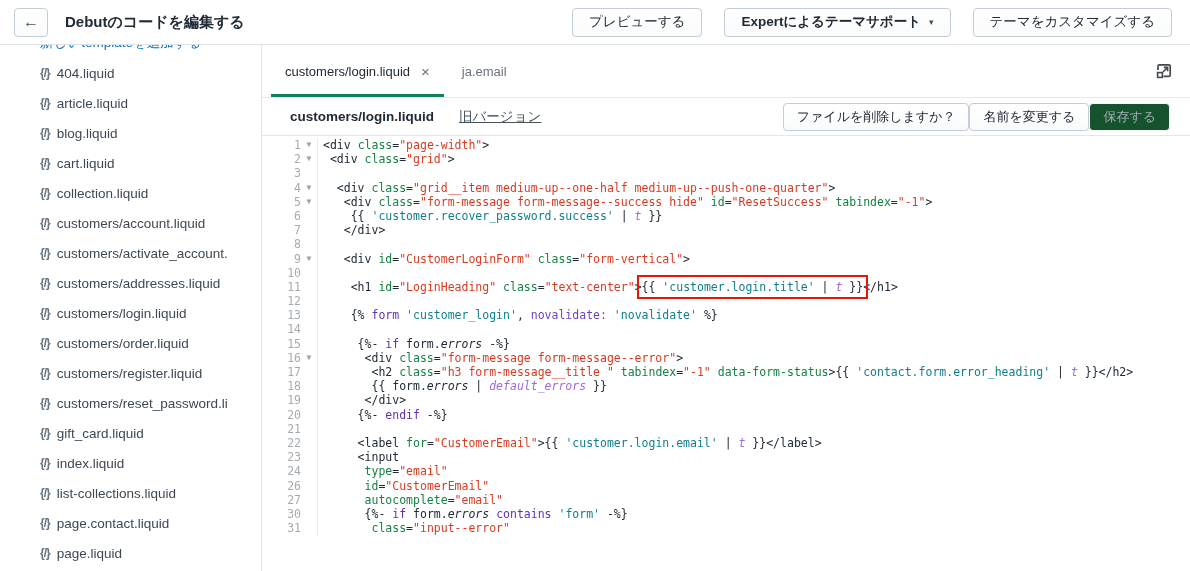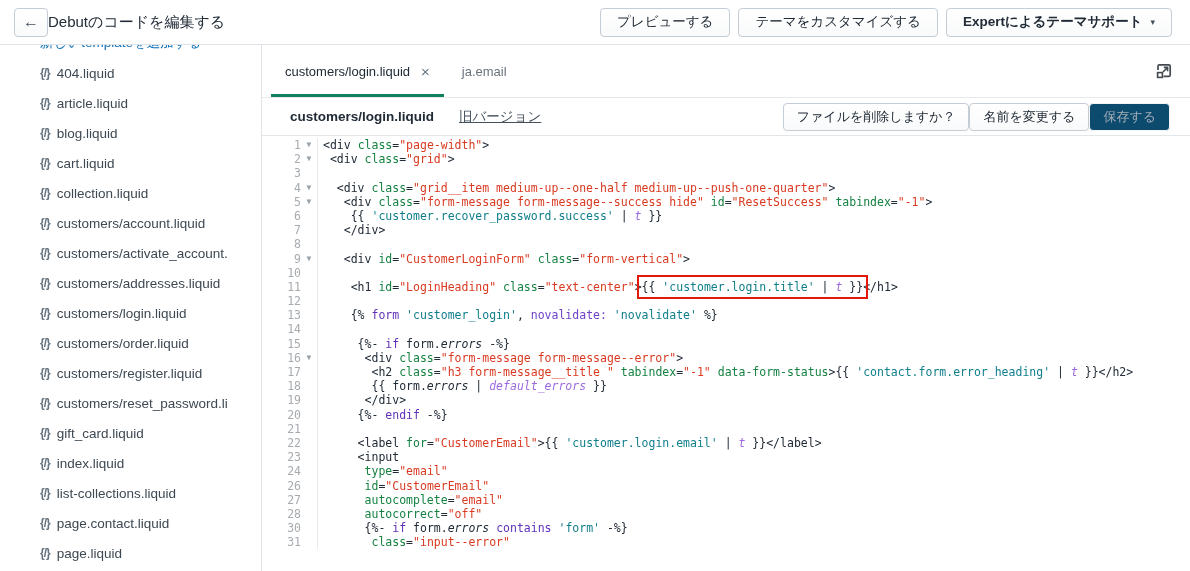--- a/index.html
+++ b/index.html
@@ -12,28 +12,28 @@
   body{width:1190px;height:571px;overflow:hidden;background:#fff;
        font-family:"Liberation Sans",sans-serif;color:#212b36}
   .app{display:flex;flex-direction:column;height:100%}
 
   
   .header{flex:0 0 45px;display:flex;align-items:center;padding:0 18px 0 14px;
           border-bottom:1px solid #dfe3e8;background:#fff}
   .back-btn{width:34px;height:29px;border:1px solid #c4cdd5;border-radius:4px;
             background:linear-gradient(#fff,#f9fafb);display:flex;align-items:center;
             justify-content:center;font-size:16px;color:#454f5b;cursor:pointer}
-  .header-title{font-weight:normal;font-size:15px}
-  .header-actions{margin-left:auto;display:flex;gap:8px}
+  .header-title{margin-left:17px;font-weight:bold;font-size:15px}
+  .header-actions{margin-left:auto;display:flex;gap:22px}
   .btn{border:1px solid #c4cdd5;border-radius:4px;background:linear-gradient(#fff,#f9fafb);
        font-size:13.5px;color:#212b36;padding:0 16px;height:29px;display:flex;
        align-items:center;cursor:pointer;white-space:nowrap;font-family:inherit}
   .btn b{font-weight:bold}
   .caret{margin-left:8px;font-size:9px;color:#454f5b}
-  .btn.disabled{background:#0c4a6e;border-color:#f4f5f7;color:#a5aeb7;cursor:default}
+  .btn.disabled{background:#14532d;border-color:#f4f5f7;color:#a5aeb7;cursor:default}
 
   
   .content{flex:1;display:flex;min-height:0}
   .sidebar{flex:0 0 262px;border-right:1px solid #dfe3e8;overflow:hidden;background:#fff}
   .sidebar ul{list-style:none;margin:-17px 0 0 0;padding:0}
   .sidebar-item{height:30px;display:flex;align-items:center;padding-left:40px;
                 font-size:13.5px;color:#3d4852;cursor:pointer;white-space:nowrap;overflow:hidden}
   .file-icon{color:#64737f;font-weight:bold;font-size:12px;margin-right:7px;letter-spacing:-1px}
   .add-link .file-label{color:var(--link-blue)}
 
@@ -79,25 +79,25 @@
 
 <div class="app">
 
   <div class="header">
     <div class="back-btn">
       <span>←</span>
     </div>
     <div class="header-title">Debutのコードを編集する</div>
     <div class="header-actions">
       <button class="btn">プレビューする</button>
-      <button class="btn">テーマをカスタマイズする</button>
       <button class="btn">
         <b>Expertによるテーマサポート</b>
         <span class="caret">▾</span>
       </button>
+      <button class="btn">テーマをカスタマイズする</button>
     </div>
   </div>
 
   <div class="content">
 
     <aside class="sidebar">
       <ul>
         <li class="sidebar-item add-link">
           <span class="file-label">新しいtemplateを追加する</span>
         </li>
@@ -224,20 +224,19 @@
           <div class="code-line"><div class="gutter"><span class="ln">17</span><span class="fold"></span></div><div class="code-text"><span class="tk-p">       &lt;h2 </span><span class="tk-a">class</span><span class="tk-p">=</span><span class="tk-s">"h3 form-message__title "</span><span class="tk-p"> </span><span class="tk-a">tabindex</span><span class="tk-p">=</span><span class="tk-s">"-1"</span><span class="tk-p"> </span><span class="tk-a">data-form-status</span><span class="tk-p">&gt;{{ </span><span class="tk-q">'contact.form.error_heading'</span><span class="tk-p"> | </span><span class="tk-f">t</span><span class="tk-p"> }}&lt;/h2&gt;</span></div></div>
           <div class="code-line"><div class="gutter"><span class="ln">18</span><span class="fold"></span></div><div class="code-text"><span class="tk-p">       {{ form.</span><span class="tk-v">errors</span><span class="tk-p"> | </span><span class="tk-f">default_errors</span><span class="tk-p"> }}</span></div></div>
           <div class="code-line"><div class="gutter"><span class="ln">19</span><span class="fold"></span></div><div class="code-text"><span class="tk-p">      &lt;/div&gt;</span></div></div>
           <div class="code-line"><div class="gutter"><span class="ln">20</span><span class="fold"></span></div><div class="code-text"><span class="tk-p">     {%- </span><span class="tk-k">endif</span><span class="tk-p"> -%}</span></div></div>
           <div class="code-line"><div class="gutter"><span class="ln">21</span><span class="fold"></span></div><div class="code-text"></div></div>
           <div class="code-line"><div class="gutter"><span class="ln">22</span><span class="fold"></span></div><div class="code-text"><span class="tk-p">     &lt;label </span><span class="tk-a">for</span><span class="tk-p">=</span><span class="tk-s">"CustomerEmail"</span><span class="tk-p">&gt;{{ </span><span class="tk-q">'customer.login.email'</span><span class="tk-p"> | </span><span class="tk-f">t</span><span class="tk-p"> }}&lt;/label&gt;</span></div></div>
           <div class="code-line"><div class="gutter"><span class="ln">23</span><span class="fold"></span></div><div class="code-text"><span class="tk-p">     &lt;input</span></div></div>
           <div class="code-line"><div class="gutter"><span class="ln">24</span><span class="fold"></span></div><div class="code-text"><span class="tk-p">      </span><span class="tk-a">type</span><span class="tk-p">=</span><span class="tk-s">"email"</span></div></div>
           <div class="code-line"><div class="gutter"><span class="ln">26</span><span class="fold"></span></div><div class="code-text"><span class="tk-p">      </span><span class="tk-a">id</span><span class="tk-p">=</span><span class="tk-s">"CustomerEmail"</span></div></div>
           <div class="code-line"><div class="gutter"><span class="ln">27</span><span class="fold"></span></div><div class="code-text"><span class="tk-p">      </span><span class="tk-a">autocomplete</span><span class="tk-p">=</span><span class="tk-s">"email"</span></div></div>
-          <div class="code-line"><div class="gutter"><span class="ln">28</span><span class="fold"></span></div><div class="code-text"><span class="tk-p">      </span><span class="tk-a">autocorrect</span><span class="tk-p">=</span><span class="tk-s">"off"</span></div></div>
           <div class="code-line"><div class="gutter"><span class="ln">30</span><span class="fold"></span></div><div class="code-text"><span class="tk-p">      {%- </span><span class="tk-k">if</span><span class="tk-p"> form.</span><span class="tk-v">errors</span><span class="tk-p"> </span><span class="tk-k">contains</span><span class="tk-p"> </span><span class="tk-q">'form'</span><span class="tk-p"> -%}</span></div></div>
           <div class="code-line"><div class="gutter"><span class="ln">31</span><span class="fold"></span></div><div class="code-text"><span class="tk-p">       </span><span class="tk-a">class</span><span class="tk-p">=</span><span class="tk-s">"input--error"</span></div></div>
         </div>
 
     </main>
   </div>
 </div>
 
 </body></html>

